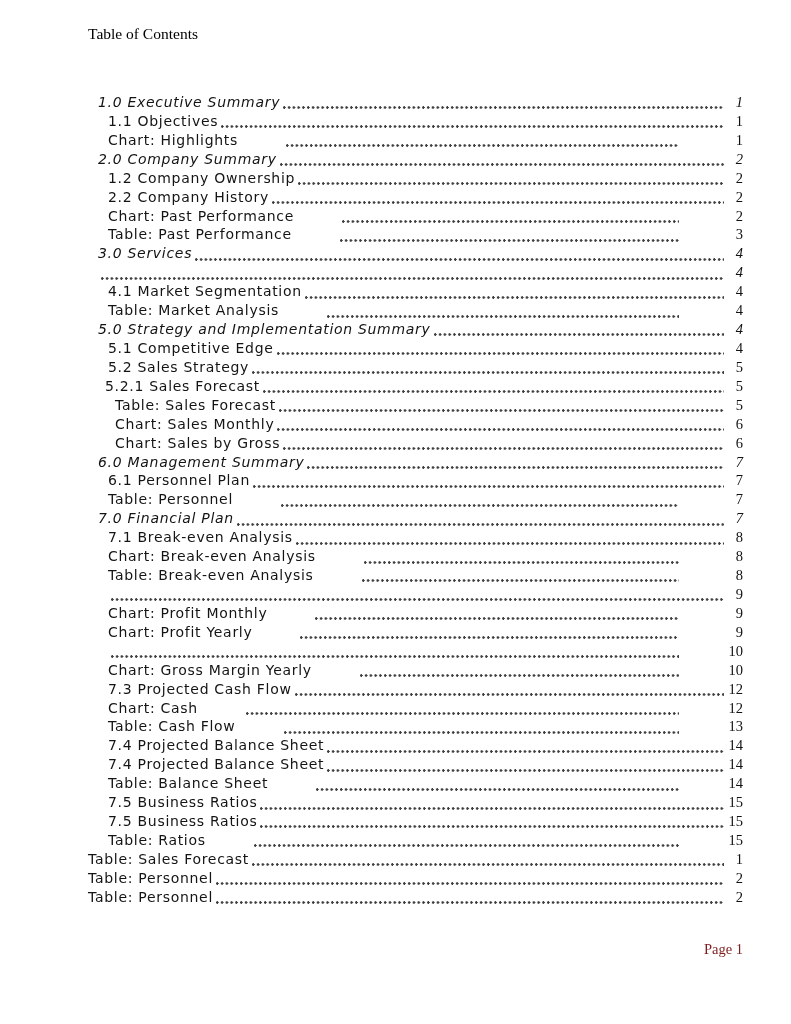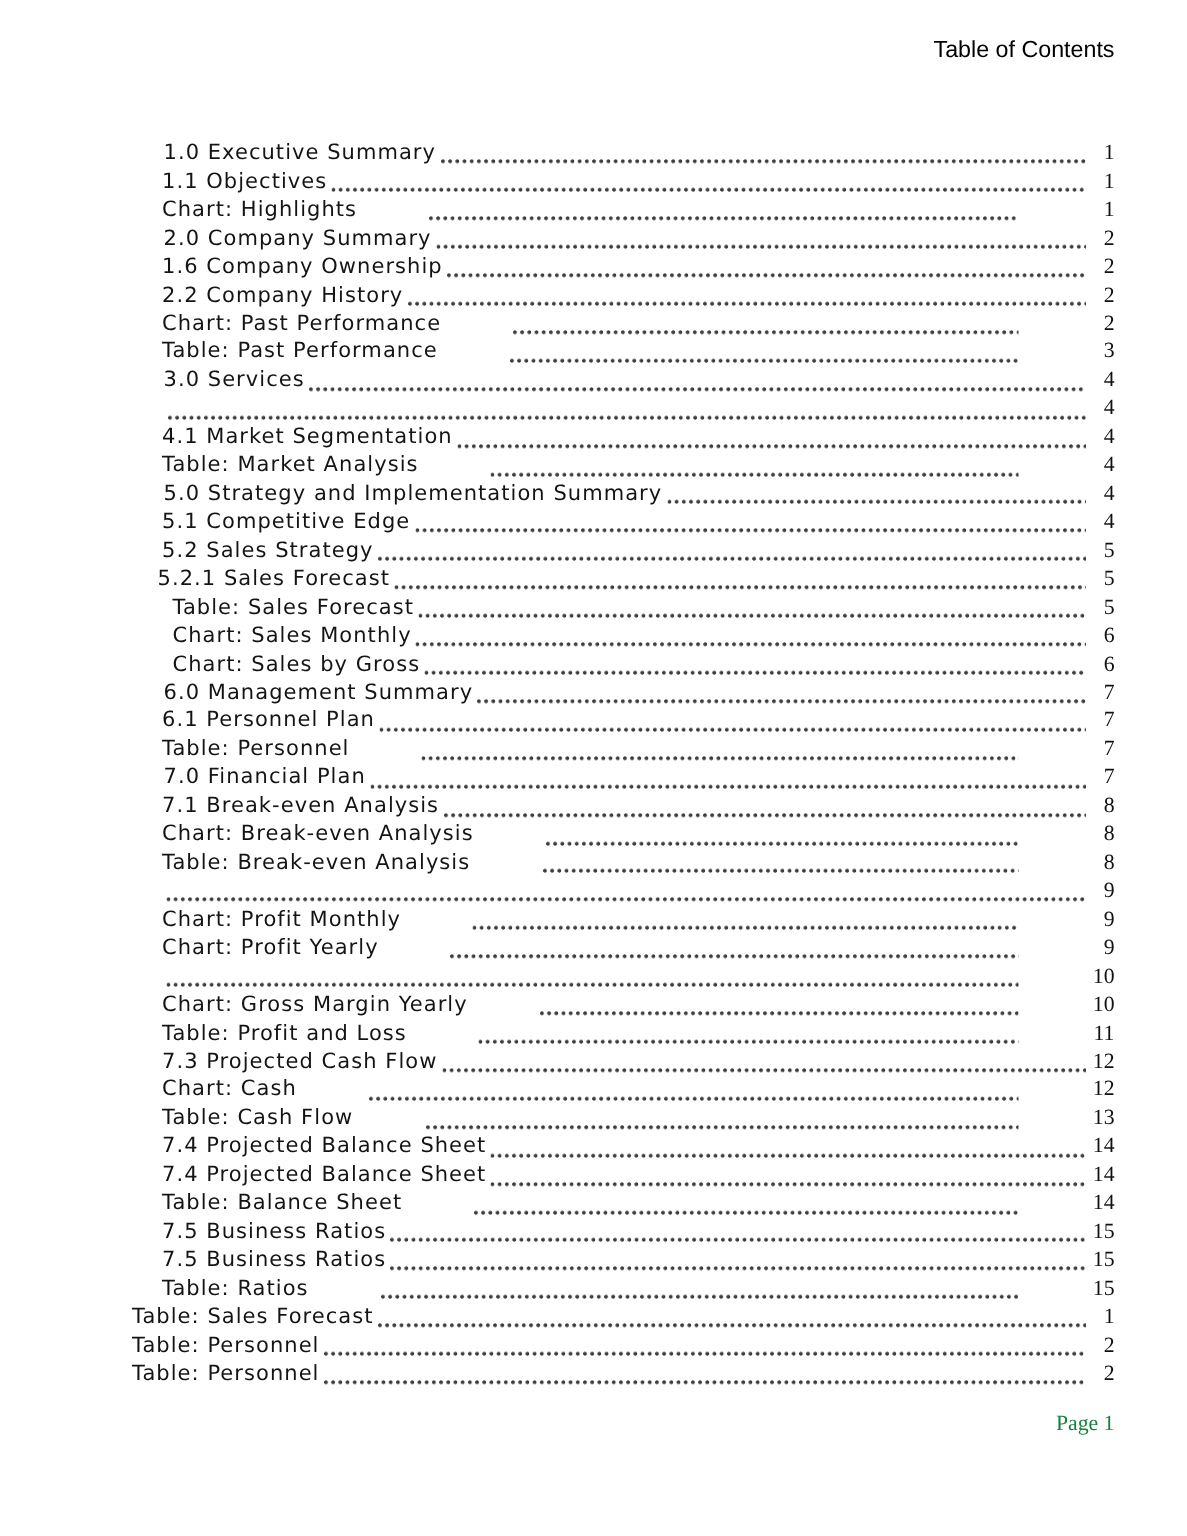--- a/index.html
+++ b/index.html
@@ -13,22 +13,22 @@
     height: 1024px;
     overflow: hidden;
     font-family: "DejaVu Sans", sans-serif;
     color: #141414;
   }
   .page-title {
     position: absolute;
     top: 25px;
     left: 88px;
     width: 655px;
-    text-align: right;
-    font-family: Liberation Sans, sans-serif;
+    text-align: left;
+    font-family: Liberation Serif, serif;
     font-size: 15.5px;
     color: #000000;
     white-space: nowrap;
   }
   .toc {
     position: absolute;
     top: 94px;
     left: 88px;
     width: 655px;
   }
@@ -66,34 +66,34 @@
     flex: 0 0 auto;
     font-family: "Liberation Serif", serif;
     font-size: 14.5px;
     letter-spacing: 0;
     color: #111111;
     min-width: 15px;
     text-align: right;
   }
   
   .lv-doc-table      { margin-left: 0px;  }
-  .lv-section        { margin-left: 21px;  }
+  .lv-section        { margin-left: 10px; font-style: italic;  }
   .lv-subsection     { margin-left: 20px; }
   .lv-subsubsection  { margin-left: 17px; }
   .lv-exhibit        { margin-left: 20px; gap: 45px; }
   .lv-exhibit-deep   { margin-left: 27px; }
   .page-footer {
     position: absolute;
     top: 941px;
     left: 88px;
     width: 655px;
     text-align: right;
     font-family: "Liberation Serif", serif;
     font-size: 14.5px;
-    color: #15803d;
+    color: #7f1d1d;
   }
 </style>
 </head>
 <body>
 
 <div class="page-title">Table of Contents</div>
 
 <div class="toc">
     <div class="toc-row lv-section">
     <span class="toc-label">1.0 Executive Summary</span>
@@ -109,21 +109,21 @@
     <span class="toc-label">Chart: Highlights</span>
     <span class="toc-dots"></span>
     <span class="toc-page">1</span>
   </div>
     <div class="toc-row lv-section">
     <span class="toc-label">2.0 Company Summary</span>
     <span class="toc-dots"></span>
     <span class="toc-page">2</span>
   </div>
     <div class="toc-row lv-subsection">
-    <span class="toc-label">1.6 Company Ownership</span>
+    <span class="toc-label">1.2 Company Ownership</span>
     <span class="toc-dots"></span>
     <span class="toc-page">2</span>
   </div>
     <div class="toc-row lv-subsection">
     <span class="toc-label">2.2 Company History</span>
     <span class="toc-dots"></span>
     <span class="toc-page">2</span>
   </div>
     <div class="toc-row lv-exhibit">
     <span class="toc-label">Chart: Past Performance</span>
@@ -239,25 +239,20 @@
     <span class="toc-page">9</span>
   </div>
     <div class="toc-row lv-exhibit">
     <span class="toc-dots"></span>
     <span class="toc-page">10</span>
   </div>
     <div class="toc-row lv-exhibit">
     <span class="toc-label">Chart: Gross Margin Yearly</span>
     <span class="toc-dots"></span>
     <span class="toc-page">10</span>
-  </div>
-    <div class="toc-row lv-exhibit">
-    <span class="toc-label">Table: Profit and Loss</span>
-    <span class="toc-dots"></span>
-    <span class="toc-page">11</span>
   </div>
     <div class="toc-row lv-subsection">
     <span class="toc-label">7.3 Projected Cash Flow</span>
     <span class="toc-dots"></span>
     <span class="toc-page">12</span>
   </div>
     <div class="toc-row lv-exhibit">
     <span class="toc-label">Chart: Cash</span>
     <span class="toc-dots"></span>
     <span class="toc-page">12</span>

